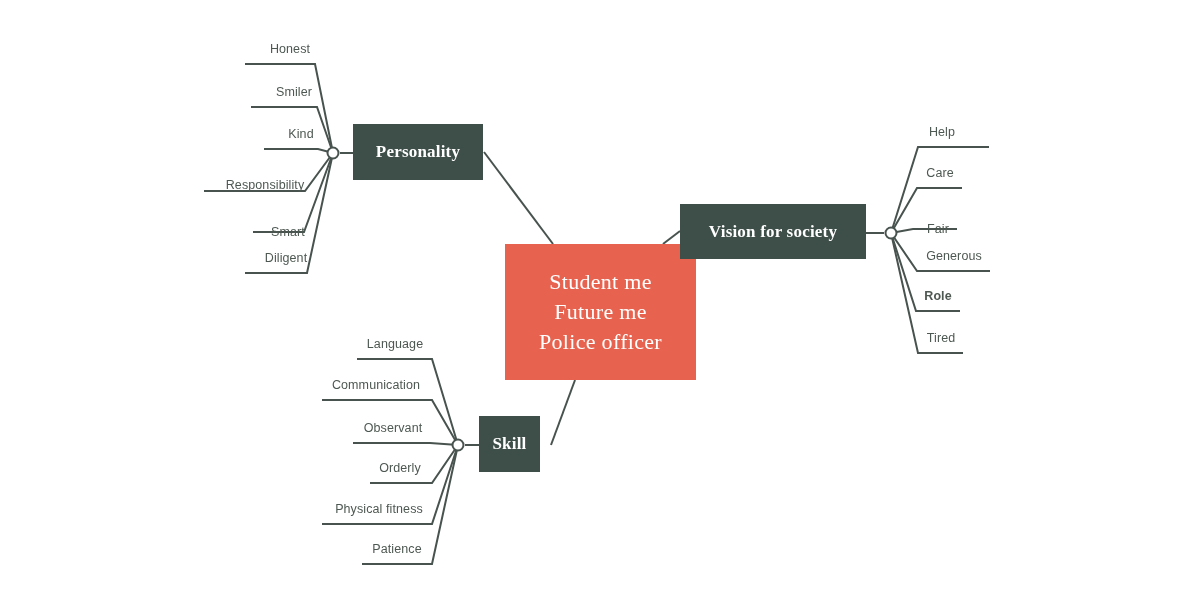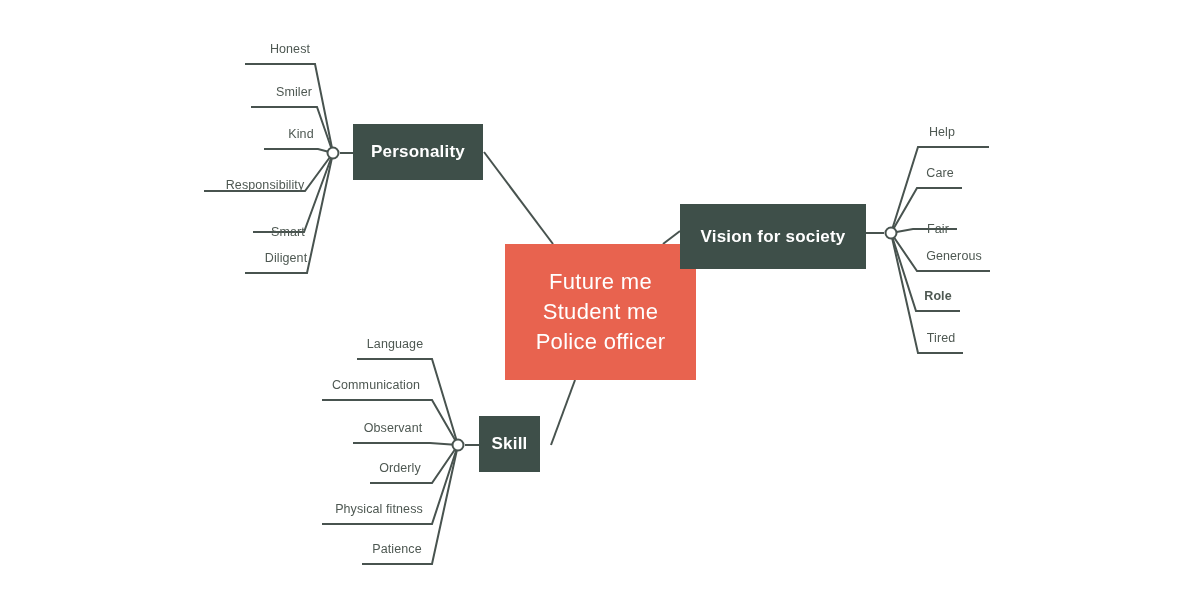--- a/index.html
+++ b/index.html
@@ -23,41 +23,42 @@
     height: 600px;
   }
   .node {
     position: absolute;
     box-sizing: border-box;
     display: flex;
     align-items: center;
     justify-content: center;
     text-align: center;
     color: #ffffff;
+    font-family: Liberation Serif, serif;
   }
   .central-node {
     left: 505px;
     top: 244px;
     width: 191px;
     height: 136px;
     background: #E8634F;
     flex-direction: column;
     font-size: 22px;
     line-height: 30px;
     font-weight: 400;
     letter-spacing: 0.3px;
   }
   .branch-node {
     background: #3E4F49;
     font-size: 17px;
     font-weight: 700;
     letter-spacing: 0.2px;
   }
   .branch-personality { left: 353px; top: 124px; width: 130px; height: 56px; }
-  .branch-vision      { left: 680px; top: 204px; width: 186px; height: 65px; text-align: center; }
+  .branch-vision      { left: 680px; top: 204px; width: 186px; height: 55px; text-align: center; }
   .branch-skill       { left: 479px; top: 416px; width: 61px;  height: 56px; }
   .leaf-label {
     position: absolute;
     width: 160px;
     text-align: center;
     font-size: 12.5px;
     line-height: 15px;
     color: #4E5852;
     letter-spacing: 0.1px;
   }
@@ -103,22 +104,22 @@
       <polyline points="322,400 432,400 458,445"></polyline>
       <polyline points="353,443 430,443 458,445"></polyline>
       <polyline points="370,483 432,483 458,445"></polyline>
       <polyline points="322,524 432,524 458,445"></polyline>
       <polyline points="362,564 432,564 458,445"></polyline>
       <circle cx="458" cy="445" r="5.5" fill="#FFFFFF"></circle>
     </g>
   </svg>
 
   <div class="node central-node">
+    <div>Student me</div>
     <div>Future me</div>
-    <div>Student me</div>
     <div>Police officer</div>
   </div>
 
   <div class="node branch-node branch-personality">Personality</div>
   <div class="node branch-node branch-vision">Vision for society</div>
   <div class="node branch-node branch-skill">Skill</div>
 
   <div class="leaf-label" style="left:210px; top:42px;">Honest</div>
   <div class="leaf-label" style="left:214px; top:85px;">Smiler</div>
   <div class="leaf-label" style="left:221px; top:127px;">Kind</div>

